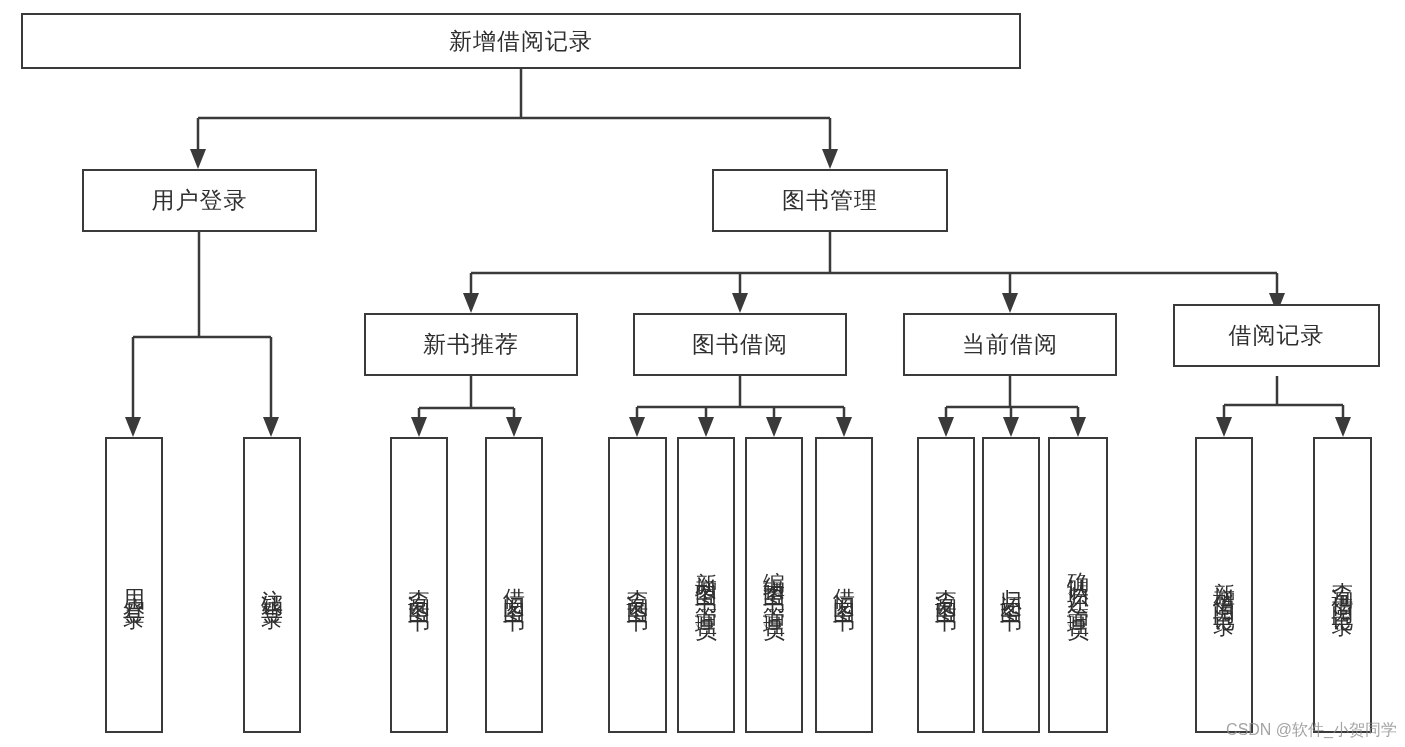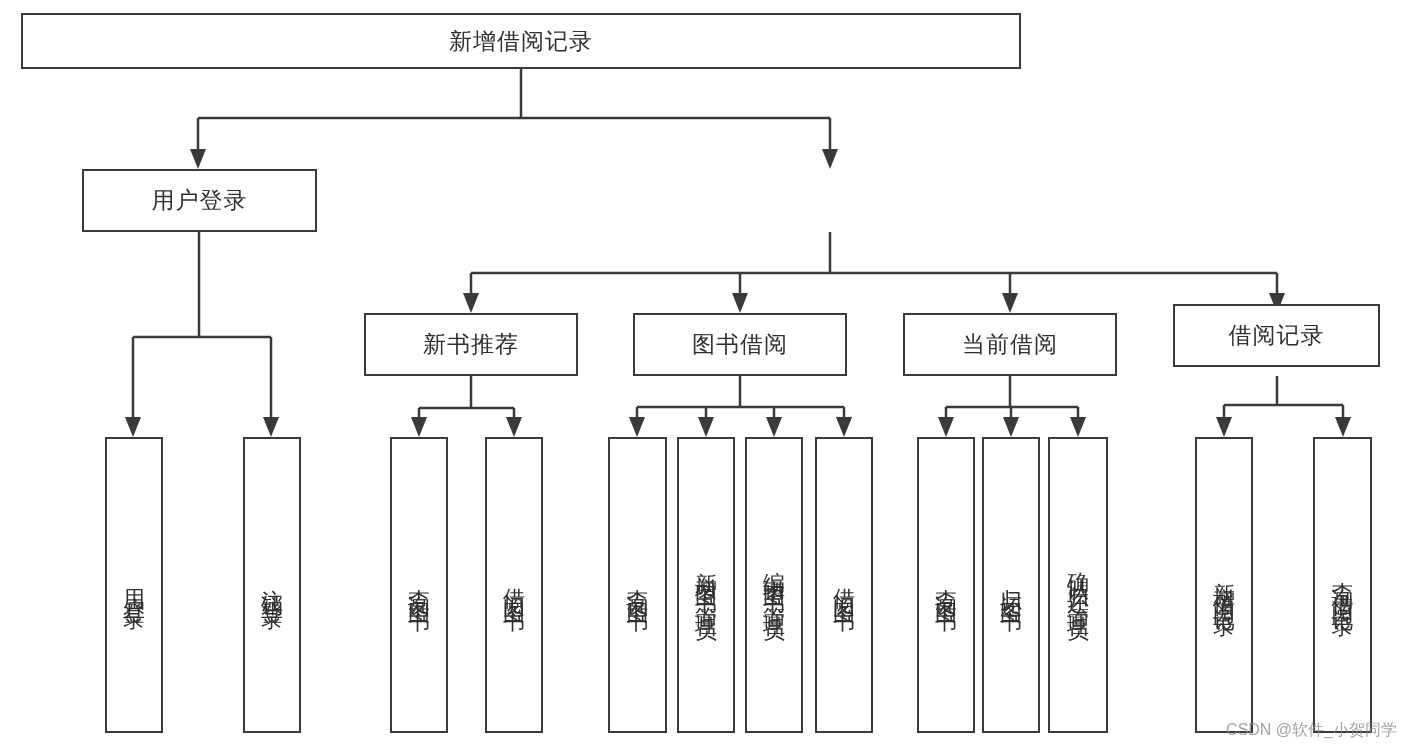--- a/index.html
+++ b/index.html
@@ -114,20 +114,23 @@
     </g>
   </svg>
 
   <div class="node h-node root-node">
     <span>新增借阅记录</span>
   </div>
 
   <div class="node h-node n-user-login">
     <span>用户登录</span>
   </div>
+  <div class="node h-node n-book-mgmt">
+    <span>图书管理</span>
+  </div>
 
   <div class="node h-node n-new-rec">
     <span>新书推荐</span>
   </div>
   <div class="node h-node n-borrow">
     <span>图书借阅</span>
   </div>
   <div class="node h-node n-current">
     <span>当前借阅</span>
   </div>

